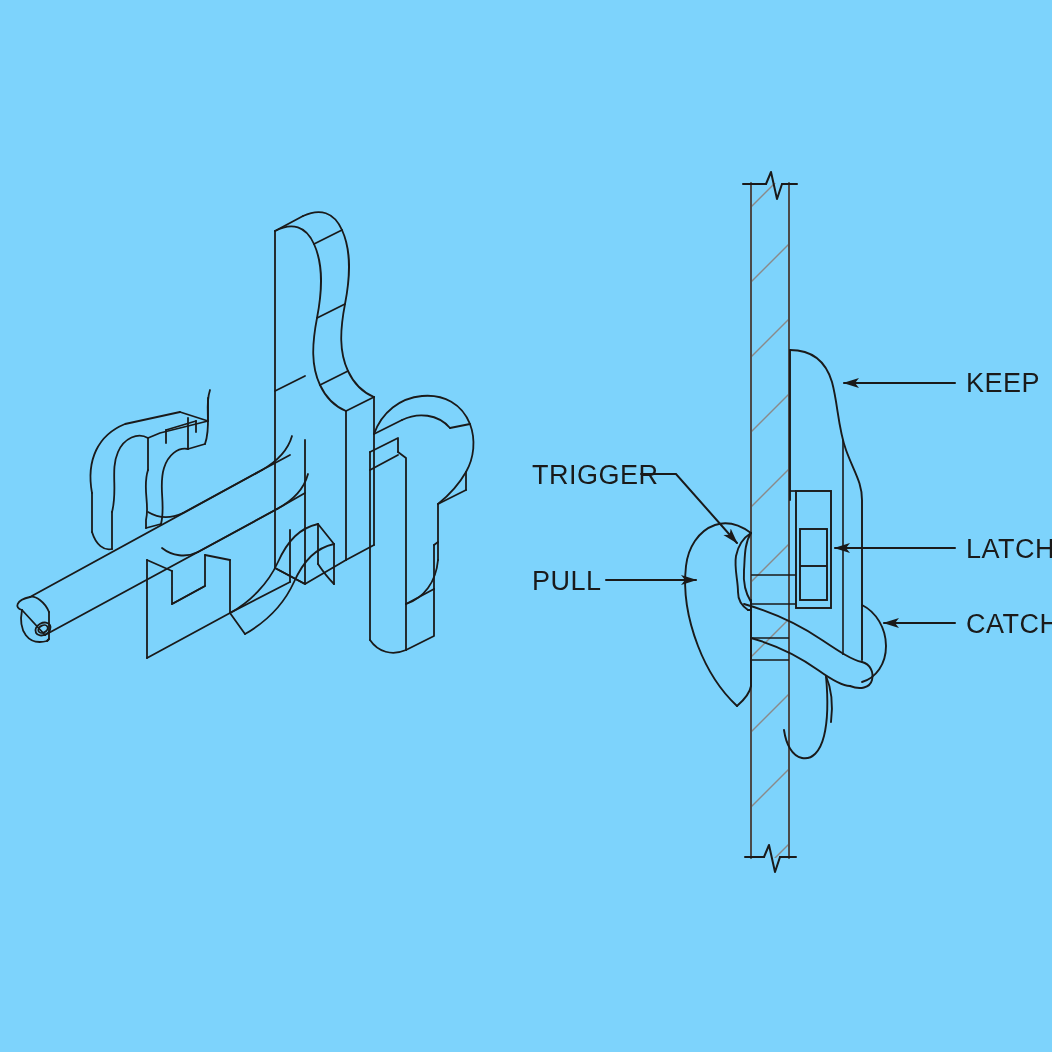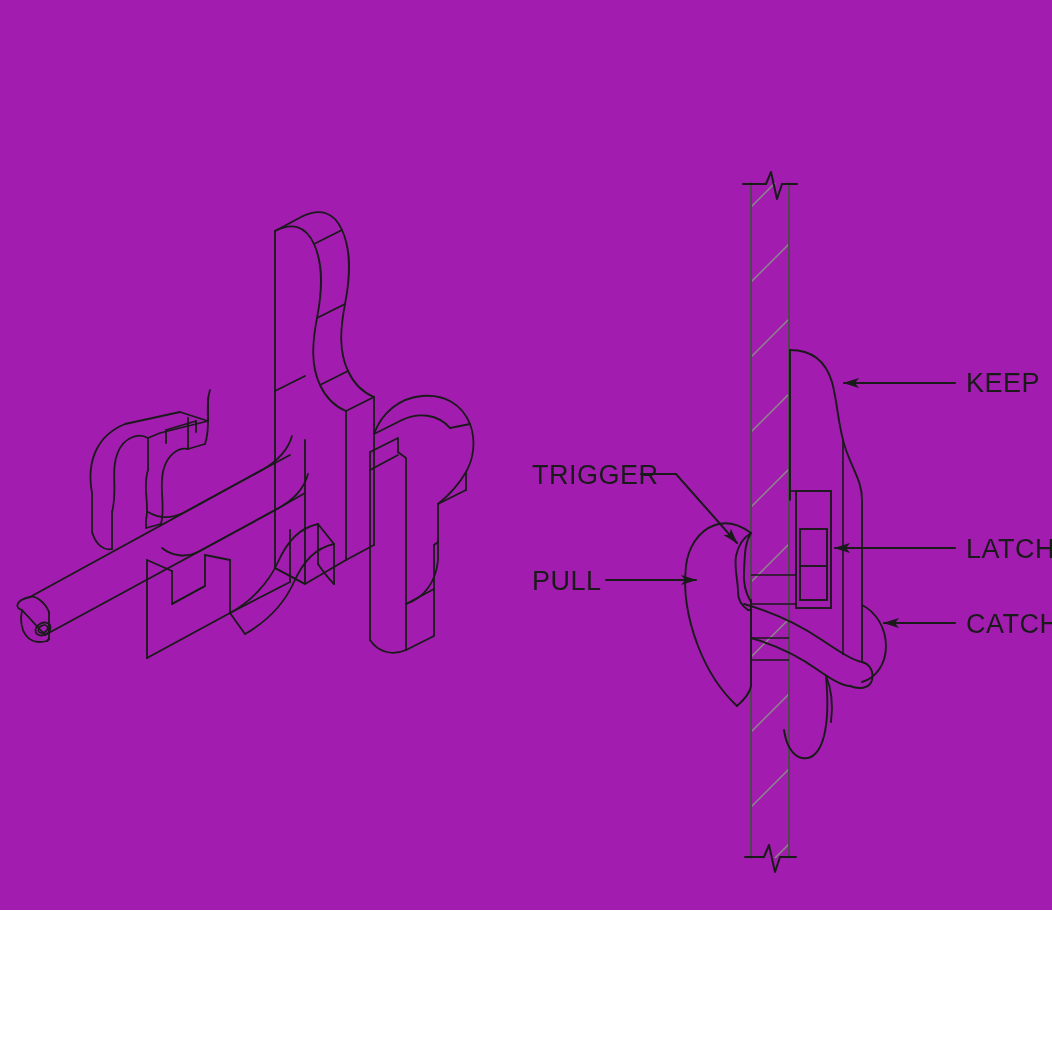--- a/index.html
+++ b/index.html
@@ -3,22 +3,22 @@
 <meta charset="utf-8">
 <style>
   html, body {
     margin: 0;
     padding: 0;
     background: #ffffff;
   }
   #page {
     position: relative;
     width: 1052px;
-    height: 910px;
-    background: #a21caf;
+    height: 1052px;
+    background: #7dd3fc;
     overflow: hidden;
     font-family: "Liberation Sans", sans-serif;
   }
   #drawing-svg {
     position: absolute;
     left: 0;
     top: 0;
     width: 1052px;
     height: 1052px;
     display: block;

